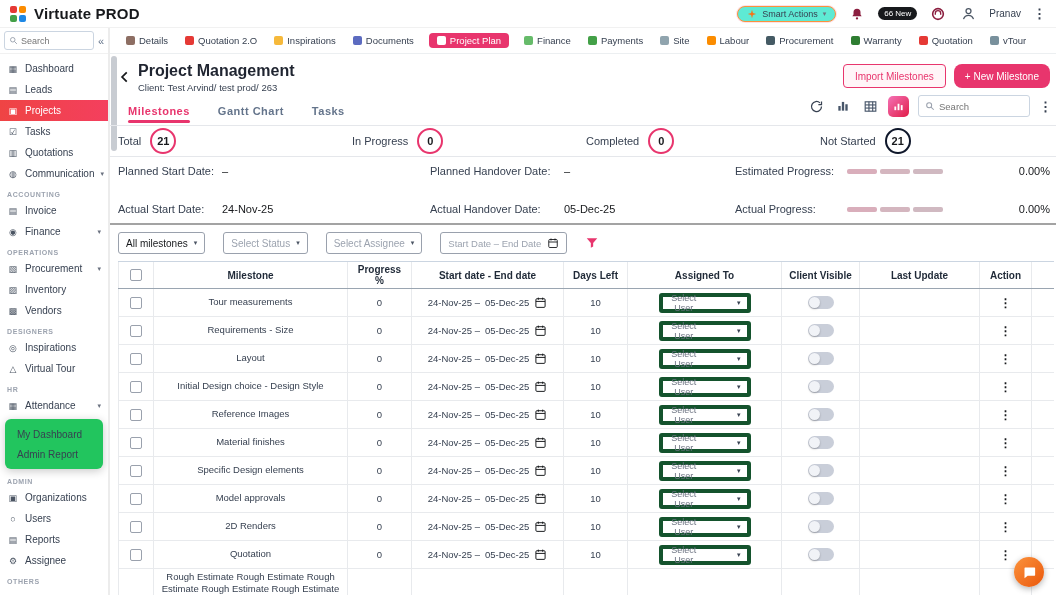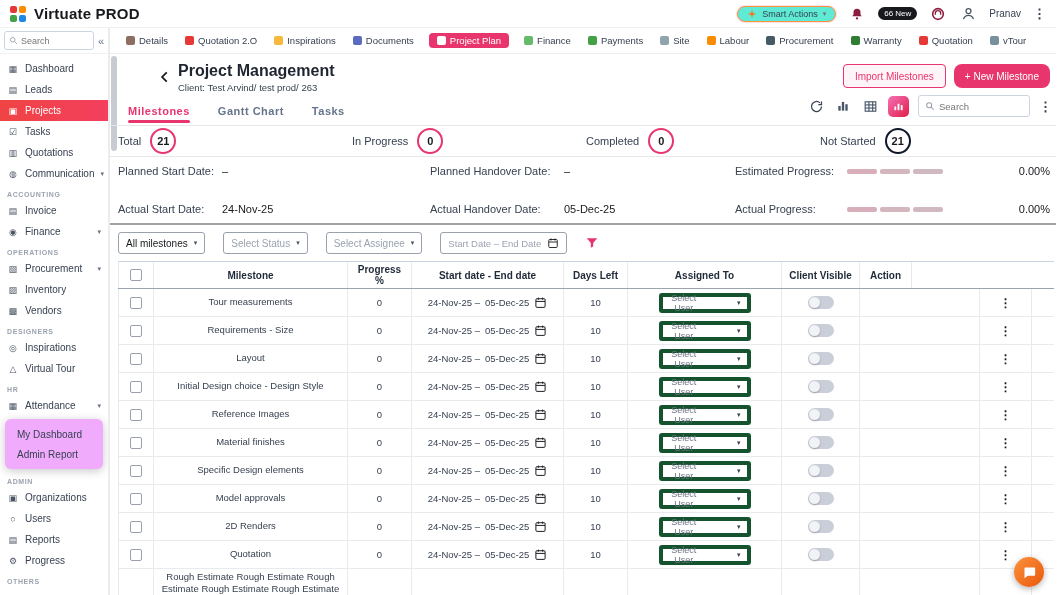--- a/index.html
+++ b/index.html
@@ -33,32 +33,32 @@
   .side-search { flex: 1; display: flex; align-items: center; gap: 3px; border: 1px solid #cbd5e1; border-radius: 3px; height: 19px; padding: 0 4px; }
   .side-search input { border: none; outline: none; width: 60px; font-size: 9px; color: #374151; font-family: inherit; }
   .collapse { font-size: 11px; color: #64748b; cursor: pointer; }
   .nav { flex: 1; overflow: hidden; padding-top: 4px; }
   .nav-item { height: 21px; display: flex; align-items: center; gap: 6px; padding: 0 7px; font-size: 10px; color: #374151; cursor: pointer; white-space: nowrap; }
   .nav-item .nav-ico { width: 12px; font-size: 9px; color: #4b5563; text-align: center; flex: none; }
   .nav-item .nav-chev { margin-left: auto; font-size: 7px; color: #6b7280; }
   .nav-item.active { background: linear-gradient(90deg,#ef4444,#f43f5e); color: #fff; }
   .nav-item.active .nav-ico { color: #fff; }
   .nav-header { height: 16px; display: flex; align-items: flex-end; padding: 0 7px 2px; font-size: 7px; letter-spacing: .6px; color: #9ca3af; font-weight: bold; }
-  .side-popup { margin: 3px 5px 2px; background: #f0abfc; border-radius: 6px; box-shadow: 0 2px 10px rgba(0,0,0,.22); padding: 5px 0; position: relative; z-index: 5; }
+  .side-popup { margin: 3px 5px 2px; background: #22c55e; border-radius: 6px; box-shadow: 0 2px 10px rgba(0,0,0,.22); padding: 5px 0; position: relative; z-index: 5; }
   .popup-item { height: 20px; display: flex; align-items: center; padding: 0 12px; font-size: 10px; color: #374151; cursor: pointer; }
 
   
   .module-bar { height: 26px; display: flex; align-items: center; gap: 13px; padding: 0 14px; border-bottom: 1px solid #eceff1; white-space: nowrap; }
   .mtab { display: flex; align-items: center; gap: 4px; font-size: 9.5px; color: #374151; cursor: pointer; padding: 2px 2px; border-radius: 4px; }
   .mtab-ico { width: 9px; height: 9px; border-radius: 2px; flex: none; }
   .mtab.active { background: #e8356d; color: #fff; padding: 2px 8px; }
 
   
   .content { flex: 1; position: relative; padding-top: 6px; overflow: hidden; }
-  .title-row { display: flex; align-items: center; padding: 2px 12px 0 8px; position: relative; margin-left: 40px; }
+  .title-row { display: flex; align-items: center; padding: 2px 12px 0 8px; position: relative; }
   .backchev { cursor: pointer; margin-top: 2px; }
   .title-block { margin-left: 6px; }
   .page-title { font-size: 16px; font-weight: bold; color: #1f2430; }
   .client-line { font-size: 9.5px; color: #374151; margin-top: 2px; }
   .title-btns { position: absolute; right: 12px; top: 4px; display: flex; gap: 8px; }
   .btn-outline { height: 24px; padding: 0 11px; border: 1px solid #e8356d; color: #e8356d; background: #fff5f8; border-radius: 4px; font-size: 10px; display: flex; align-items: center; cursor: pointer; font-family: inherit; }
   .btn-solid { height: 24px; padding: 0 11px; background: #e8356d; color: #fff; border: none; border-radius: 8px; font-size: 10px; display: flex; align-items: center; cursor: pointer; font-family: inherit; }
 
   .tabs-row { display: flex; align-items: flex-end; gap: 28px; padding: 6px 12px 0 18px; height: 30px; position: relative; }
   .tab { font-size: 11px; font-weight: 600; letter-spacing: .5px; color: #64748b; padding-bottom: 6px; position: relative; cursor: pointer; }
@@ -297,21 +297,21 @@
             </div>
 
             <div class="nav-item">
               <span class="nav-ico">▤</span>
               <span>Reports</span>
 
             </div>
 
             <div class="nav-item">
               <span class="nav-ico">⚙</span>
-              <span>Progress</span>
+              <span>Assignee</span>
 
             </div>
 
             <div class="nav-header">OTHERS</div>
 
           </div>
       </div>
     </div>
 
     <div class="scrollstrip">
@@ -544,20 +544,21 @@
           <div class="trow thead">
             <div class="cell col-check">
                 <span class="cb"></span>
               </div>
             <div class="cell col-milestone">Milestone</div>
             <div class="cell col-progress">Progress %</div>
             <div class="cell col-dates">Start date - End date</div>
             <div class="cell col-days">Days Left</div>
             <div class="cell col-assign">Assigned To</div>
             <div class="cell col-visible">Client Visible</div>
+            <div class="cell col-update">Last Update</div>
             <div class="cell col-action">Action</div>
           </div>
           <div>
 
               <div class="trow">
                 <div class="cell col-check">
                   <span class="cb"></span>
                 </div>
                 <div class="cell col-milestone">
                   <span class="milestone-text">Tour measurements</span>

